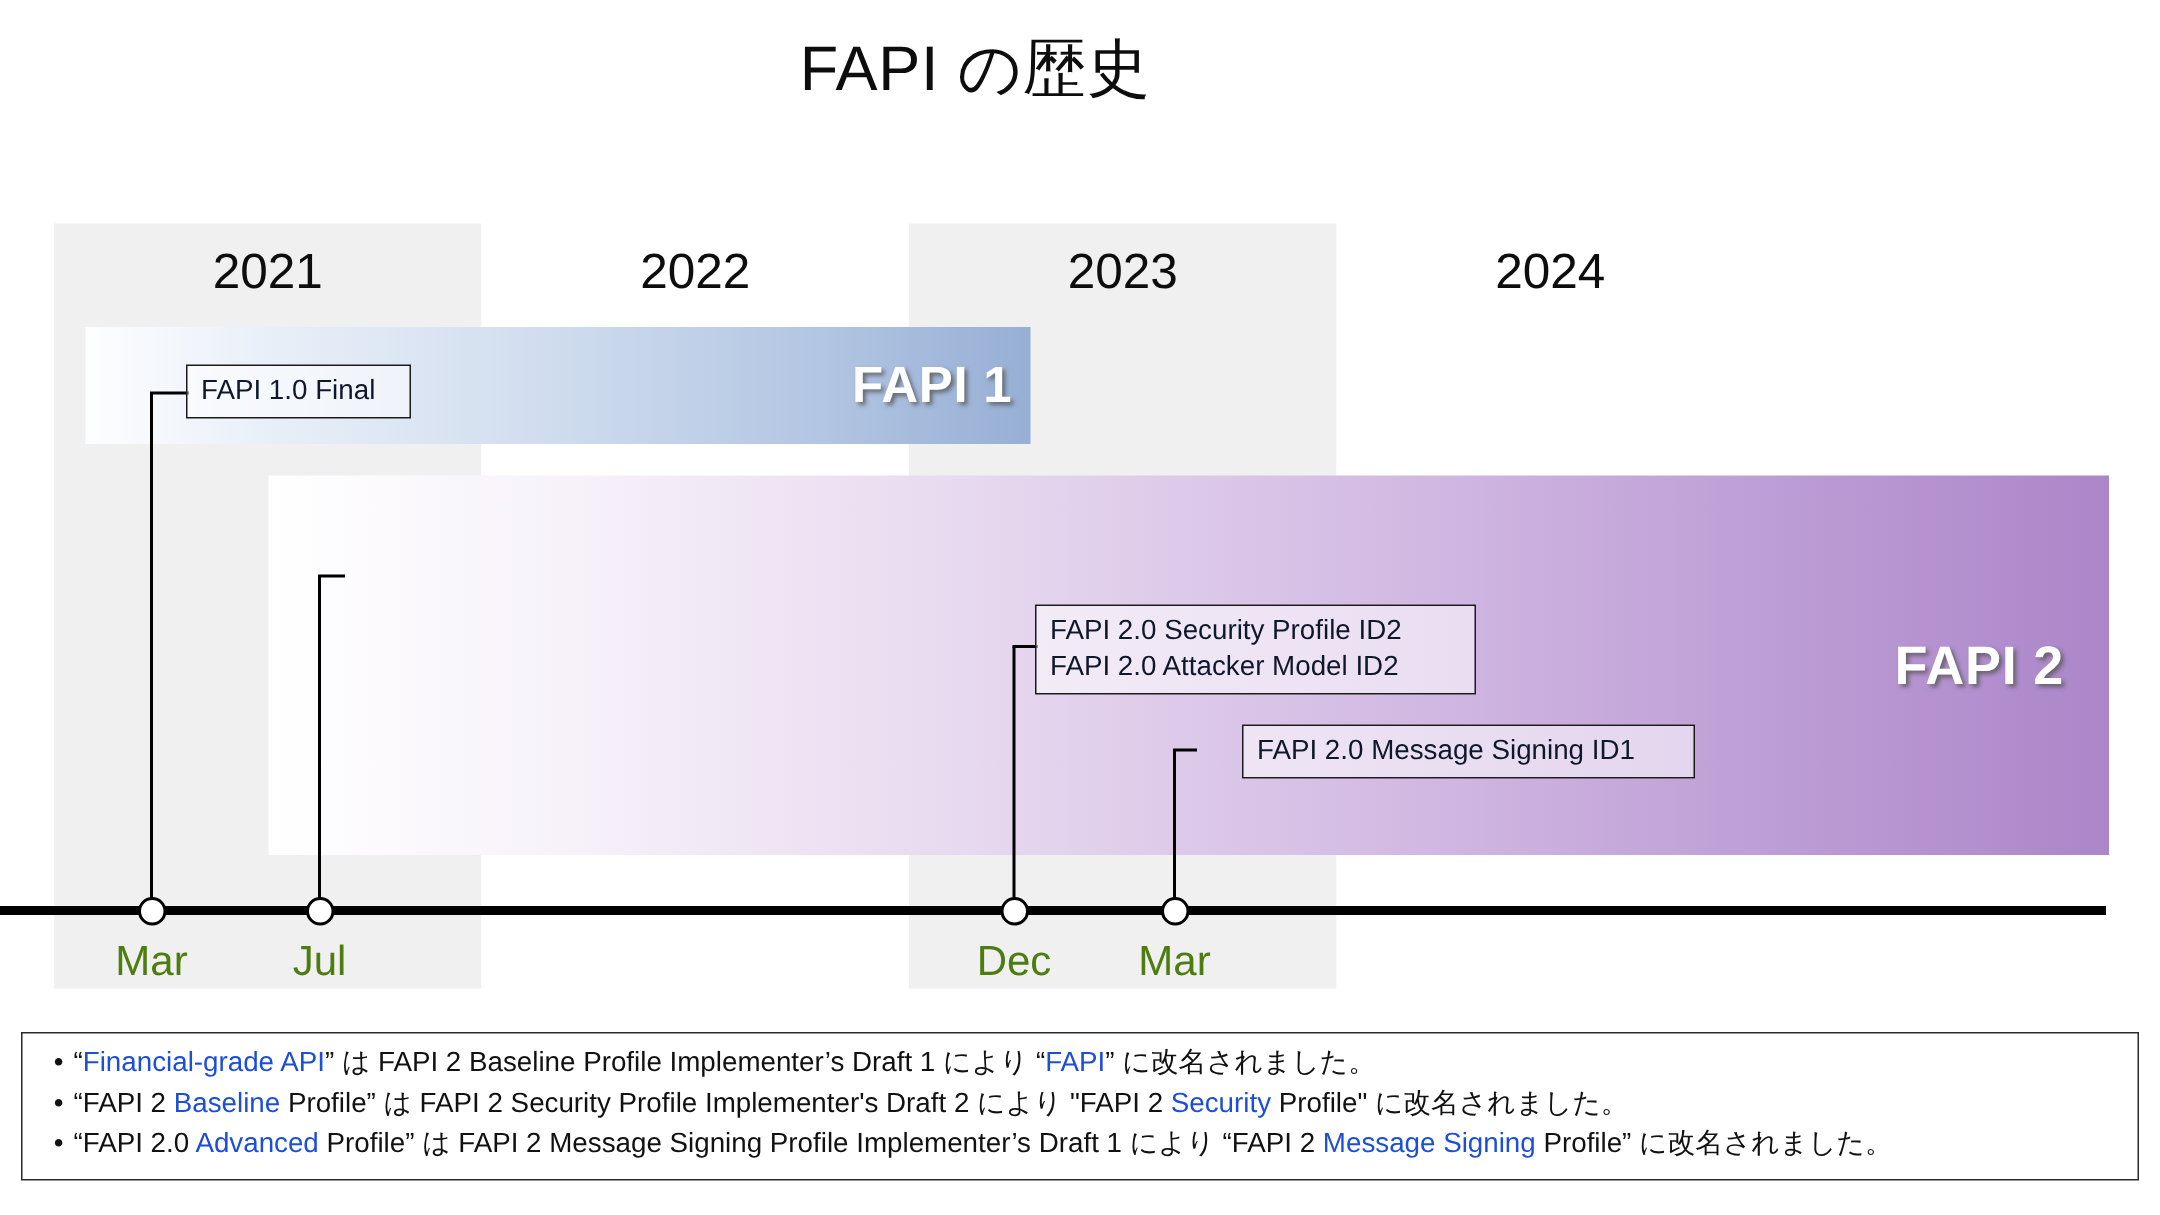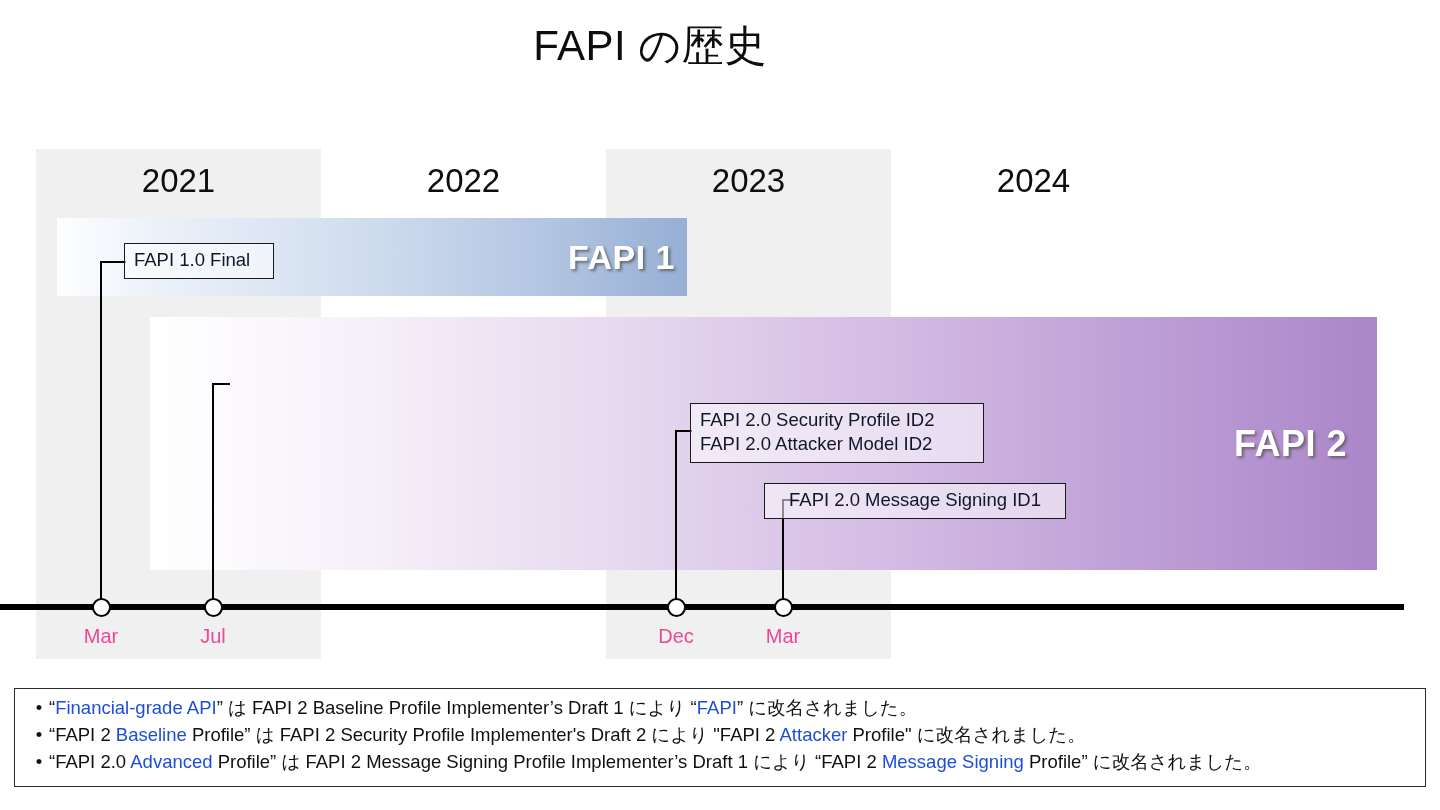--- a/index.html
+++ b/index.html
@@ -80,21 +80,21 @@
     letter-spacing: 0.5px;
   }
   #era-fapi1 {
     left: 21px;
     top: 69px;
     width: 630px;
     height: 78px;
     background: linear-gradient(to right, #fdfeff 0%, #eaf0f9 18%, #cfdcee 50%, #b2c5e2 78%, #97afd5 100%);
   }
   #era-fapi2 {
-    left: 114px;
+    left: 143px;
     top: 168px;
     width: 1227px;
     height: 253px;
     background: linear-gradient(to right, #ffffff 0%, #f7f2fa 16%, #e7d9ef 38%, #d2b9e3 62%, #bd9dd5 82%, #ab86c9 100%);
   }
   #era-fapi2 .era-band-label { padding-right: 30px; font-size: 36px; }
 
   
   .axis-line {
     position: absolute;
@@ -142,22 +142,22 @@
     width: 19px;
     height: 19px;
     border-radius: 50%;
     background: #ffffff;
     border: 2.6px solid #000000;
     box-sizing: border-box;
     z-index: 6;
   }
   .month-label {
     position: absolute;
-    font-size: 20px;
-    color: #ec4899;
+    font-size: 28px;
+    color: #4d7c0f;
     text-align: center;
     white-space: nowrap;
     z-index: 6;
   }
 
   
   .footnotes {
     position: absolute;
     left: 14px;
     top: 688px;
@@ -230,21 +230,21 @@
   <div class="callout" style="left:88px; top:94px; width:150px;">
     <div class="callout-line">FAPI 1.0 Final</div>
   </div>
 
 
   <div class="callout" style="left:654px; top:254px; width:294px;">
     <div class="callout-line">FAPI 2.0 Security Profile ID2</div>
     <div class="callout-line">FAPI 2.0 Attacker Model ID2</div>
   </div>
 
-  <div class="callout" style="left:728px; top:334px; width:302px;text-align:center;">
+  <div class="callout" style="left:792px; top:334px; width:302px;">
     <div class="callout-line">FAPI 2.0 Message Signing ID1</div>
   </div>
 
   <div class="axis-line left-ext"></div>
 
   <div class="marker" style="left:56px; top:449px;"></div>
   <div class="month-label" style="left:15px; top:476px; width:100px;">Mar</div>
 
   <div class="marker" style="left:168px; top:449px;"></div>
   <div class="month-label" style="left:127px; top:476px; width:100px;text-align:center;">Jul</div>
@@ -259,21 +259,21 @@
 
 <div class="footnotes">
 
   <div class="footnote-row">
     <span class="footnote-bullet">•</span>
     <span class="footnote-text"><span>“</span><span class="hl">Financial-grade API</span><span>” は FAPI 2 Baseline Profile Implementer’s Draft 1 により “</span><span class="hl">FAPI</span><span>” に改名されました。</span></span>
   </div>
 
   <div class="footnote-row">
     <span class="footnote-bullet">•</span>
-    <span class="footnote-text"><span>“FAPI 2 </span><span class="hl">Baseline</span><span> Profile” は FAPI 2 Security Profile Implementer's Draft 2 により "FAPI 2 </span><span class="hl">Attacker</span><span> Profile" に改名されました。</span></span>
+    <span class="footnote-text"><span>“FAPI 2 </span><span class="hl">Baseline</span><span> Profile” は FAPI 2 Security Profile Implementer's Draft 2 により "FAPI 2 </span><span class="hl">Security</span><span> Profile" に改名されました。</span></span>
   </div>
 
   <div class="footnote-row">
     <span class="footnote-bullet">•</span>
     <span class="footnote-text"><span>“FAPI 2.0 </span><span class="hl">Advanced</span><span> Profile” は FAPI 2 Message Signing Profile Implementer’s Draft 1 により “FAPI 2 </span><span class="hl">Message Signing</span><span> Profile” に改名されました。</span></span>
   </div>
 
 </div>
 
 </body></html>

